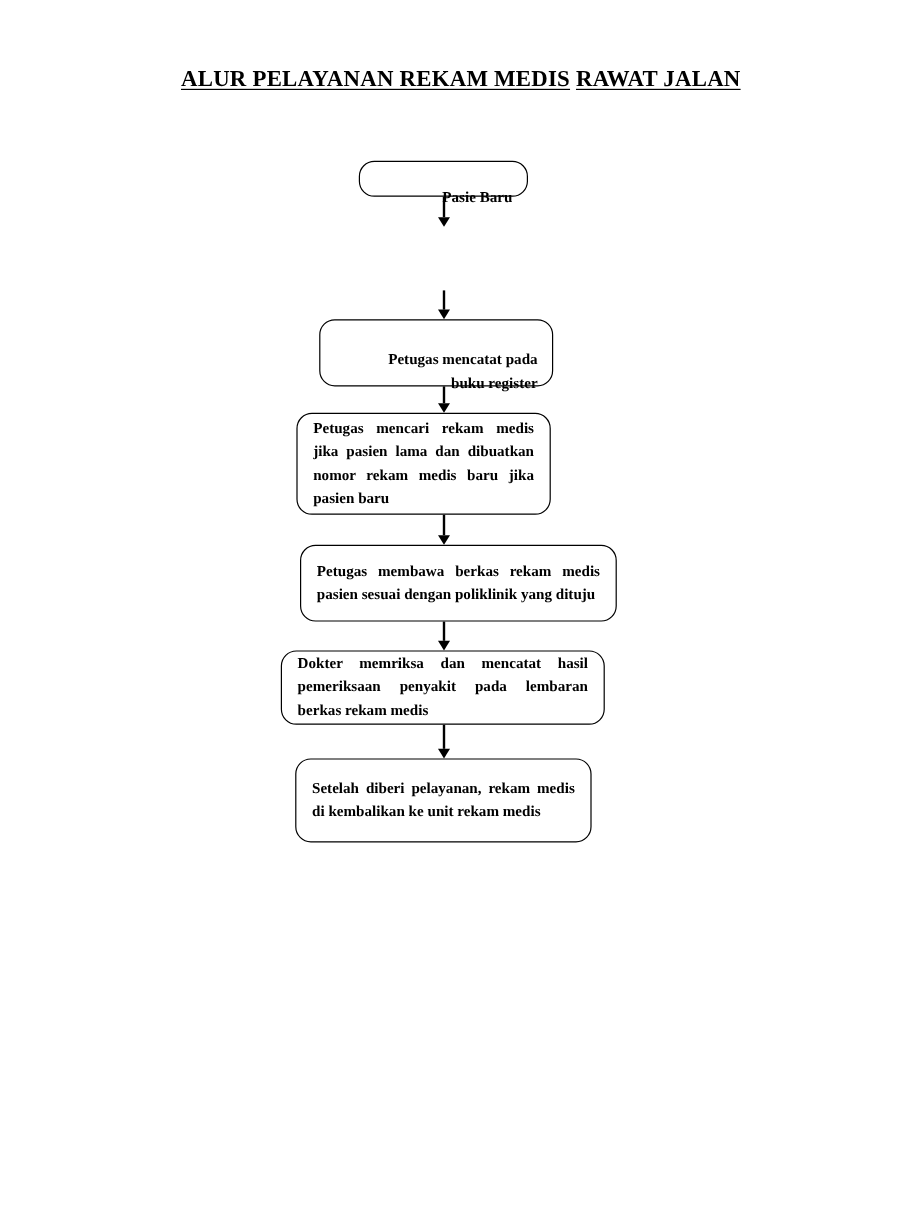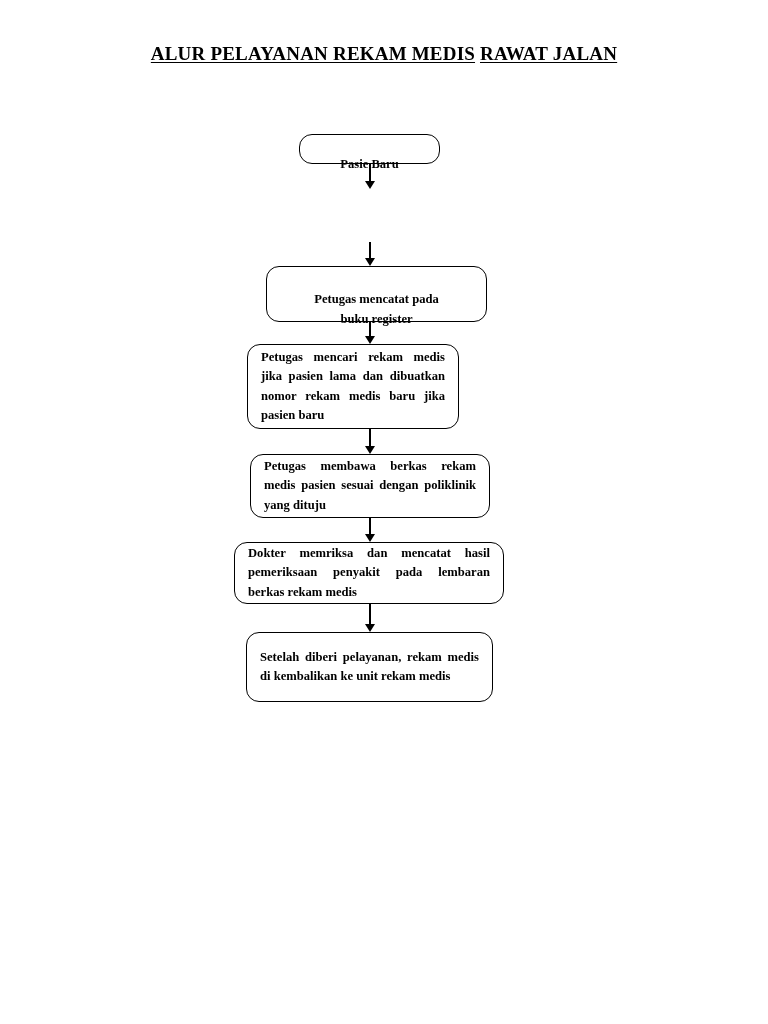--- a/index.html
+++ b/index.html
@@ -28,21 +28,21 @@
     line-height: 26px;
     letter-spacing: 0.2px;
   }
   .doc-title .title-line {
     display: inline-block;
     text-decoration: underline;
     text-underline-offset: 2px;
     white-space: nowrap;
   }
   .doc-title .title-line-2 {
-    margin-top: 5px;
+    margin-top: 18px;
   }
 
   
   .flow {
     position: absolute;
     top: 0;
     left: 0;
     width: 768px;
     height: 1024px;
   }
@@ -58,35 +58,35 @@
     justify-content: center;
   }
   .node .node-text {
     font-weight: bold;
     font-size: 12.6px;
     line-height: 19.5px;
     padding: 0 12px;
     white-space: pre-line;
   }
   .node.center .node-text {
-    text-align: center;
+    text-align: right;
     margin-top: 31px;
   }
   .node.justify .node-text {
     text-align: justify;
     text-align-last: left;
     padding: 0 13px;
   }
 
   
   #node-0 { left: 299px; top: 134px; width: 141px; height: 30px; }
   #node-1 { left: 259px; top: 189px; width: 221px; height: 53px; }
-  #node-2 { left: 266px; top: 266px; width: 221px; height: 56px; }
+  #node-2 { left: 266px; top: 266px; width: 195px; height: 56px; }
   #node-3 { left: 247px; top: 344px; width: 212px; height: 85px; }
-  #node-4 { left: 250px; top: 454px; width: 240px; height: 64px; }
+  #node-4 { left: 250px; top: 454px; width: 264px; height: 64px; }
   #node-5 { left: 234px; top: 542px; width: 270px; height: 62px; align-items: flex-end; }
   #node-6 { left: 246px; top: 632px; width: 247px; height: 70px; font-family: Liberation Serif, serif; }
 
   
   .arrow {
     position: absolute;
     width: 14px;
     left: 363px;
   }
   .arrow .shaft {

